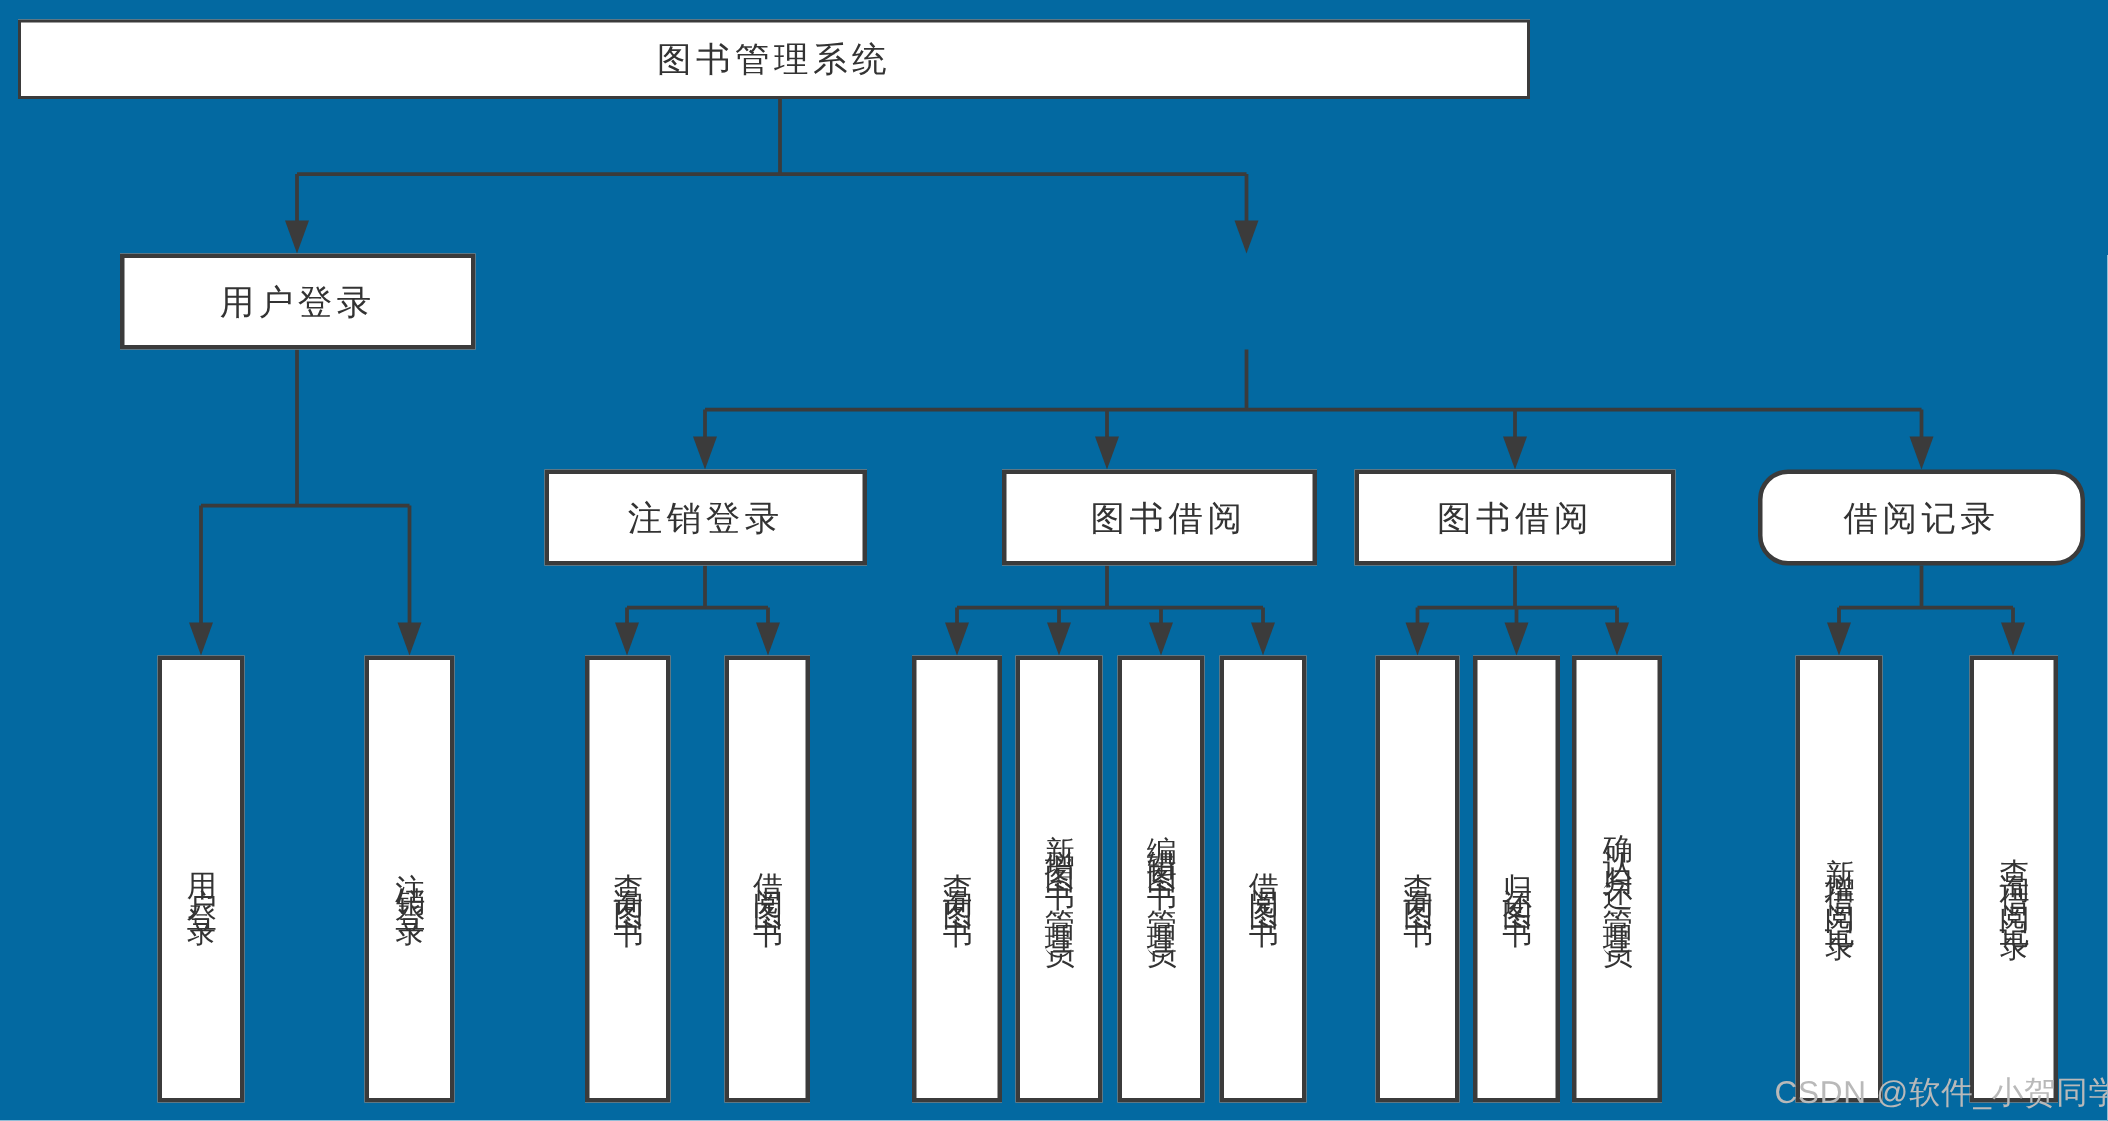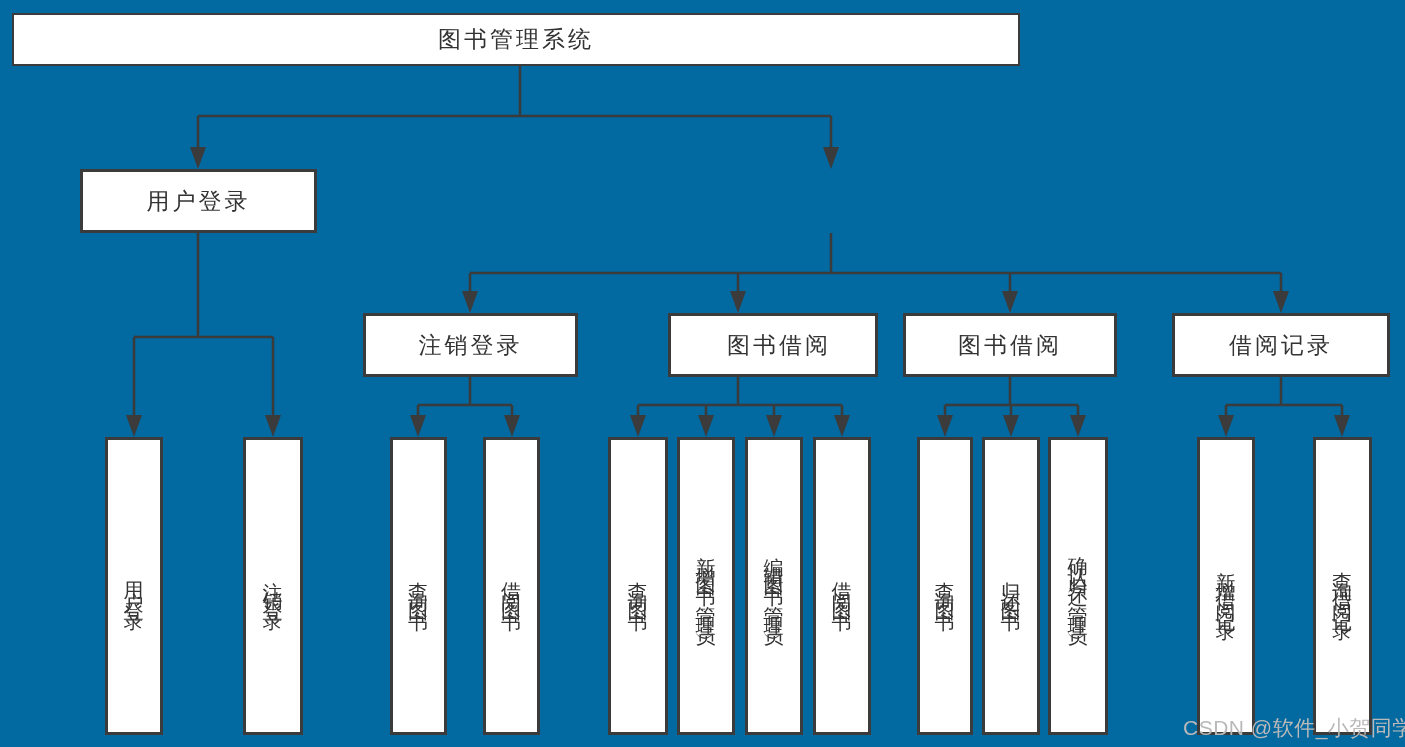--- a/index.html
+++ b/index.html
@@ -100,21 +100,21 @@
     </g>
   </svg>
 
   <div class="node root hlabel" style="left:12px; top:13px; width:1008px; height:53px;">图书管理系统</div>
 
   <div class="node hlabel" style="left:80px; top:169px; width:237px; height:64px;">用户登录</div>
 
   <div class="node hlabel" style="left:363px; top:313px; width:215px; height:64px;">注销登录</div>
   <div class="node hlabel" style="left:668px; top:313px; width:210px; height:64px;padding-left:12px;">图书借阅</div>
   <div class="node hlabel" style="left:903px; top:313px; width:214px; height:64px;">图书借阅</div>
-  <div class="node hlabel" style="left:1172px; top:313px; width:218px; height:64px;">借阅记录</div>
+  <div class="node hlabel" style="left:1172px; top:313px; width:218px; height:64px;border-radius:20px;">借阅记录</div>
 
   <div class="node vnode" style="left:105px; top:437px; width:58px; height:298px;">用户登录</div>
   <div class="node vnode" style="left:243px; top:437px; width:60px; height:298px;">注销登录</div>
 
   <div class="node vnode" style="left:390px; top:437px; width:57px; height:298px;">查询图书</div>
   <div class="node vnode" style="left:483px; top:437px; width:57px; height:298px;">借阅图书</div>
 
   <div class="node vnode" style="left:608px; top:437px; width:60px; height:298px;">查询图书</div>
   <div class="node vnode" style="left:677px; top:437px; width:58px; height:298px;">新增图书（管理员）</div>
   <div class="node vnode" style="left:745px; top:437px; width:58px; height:298px;">编辑图书（管理员）</div>

